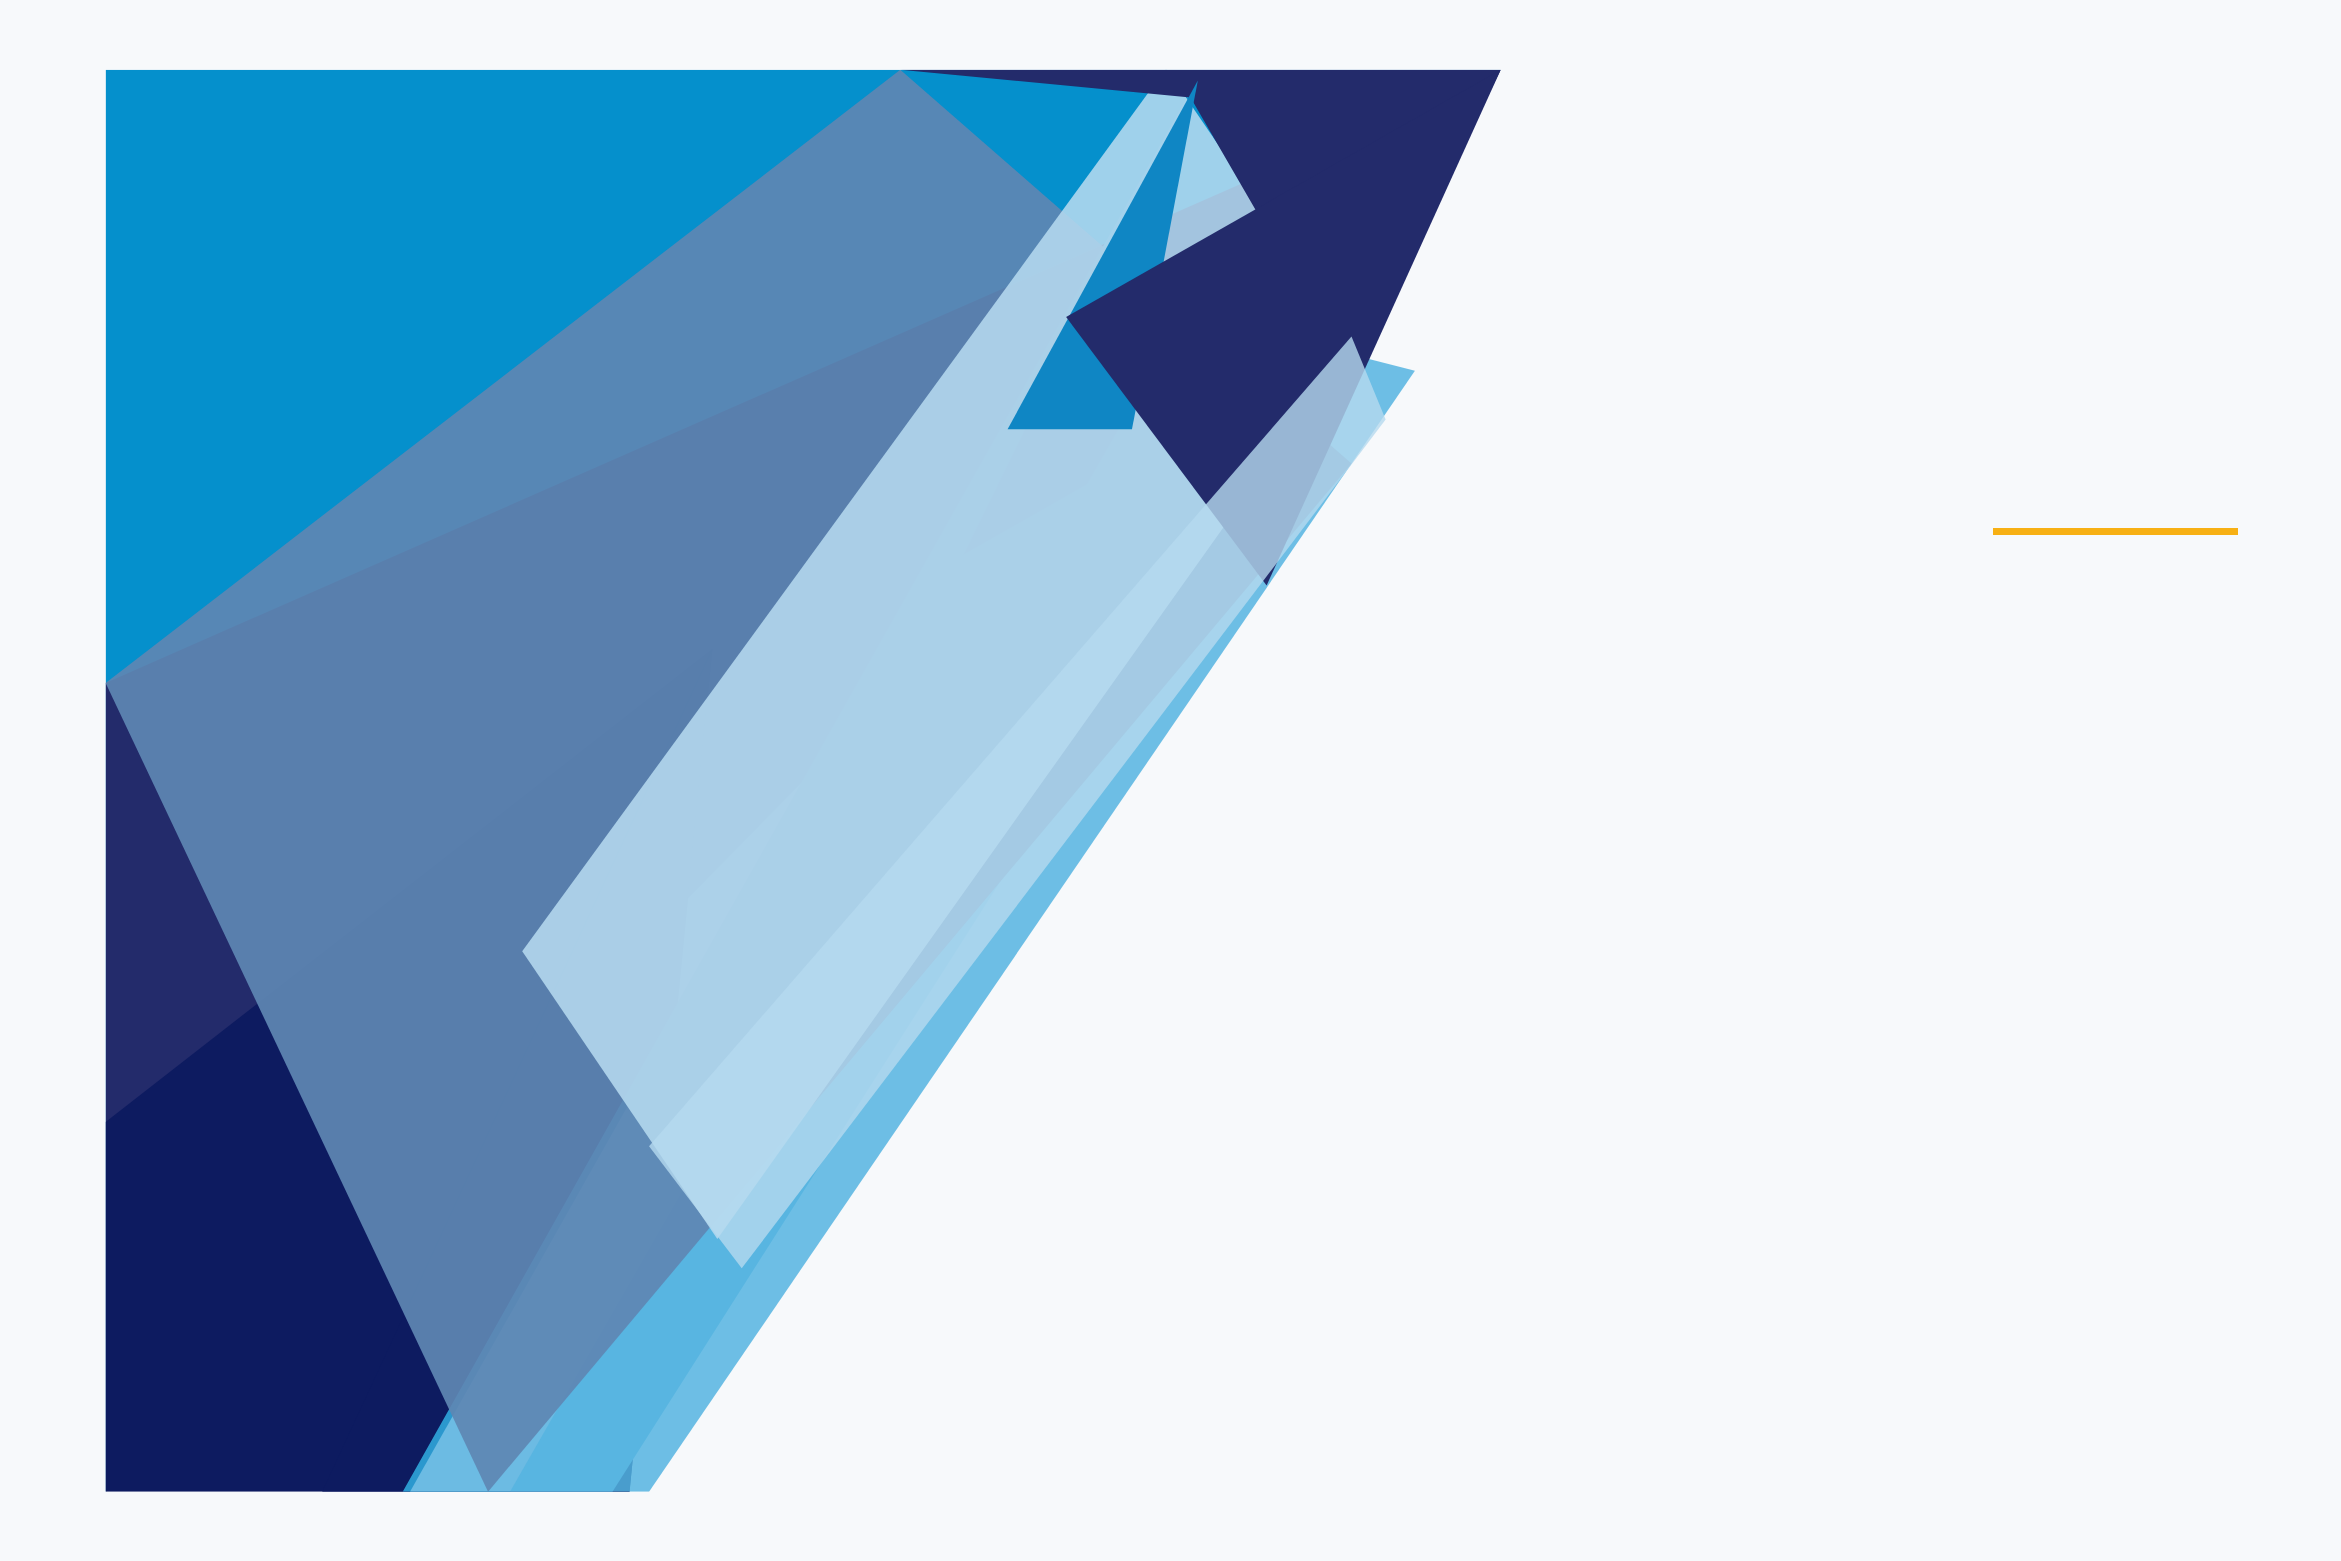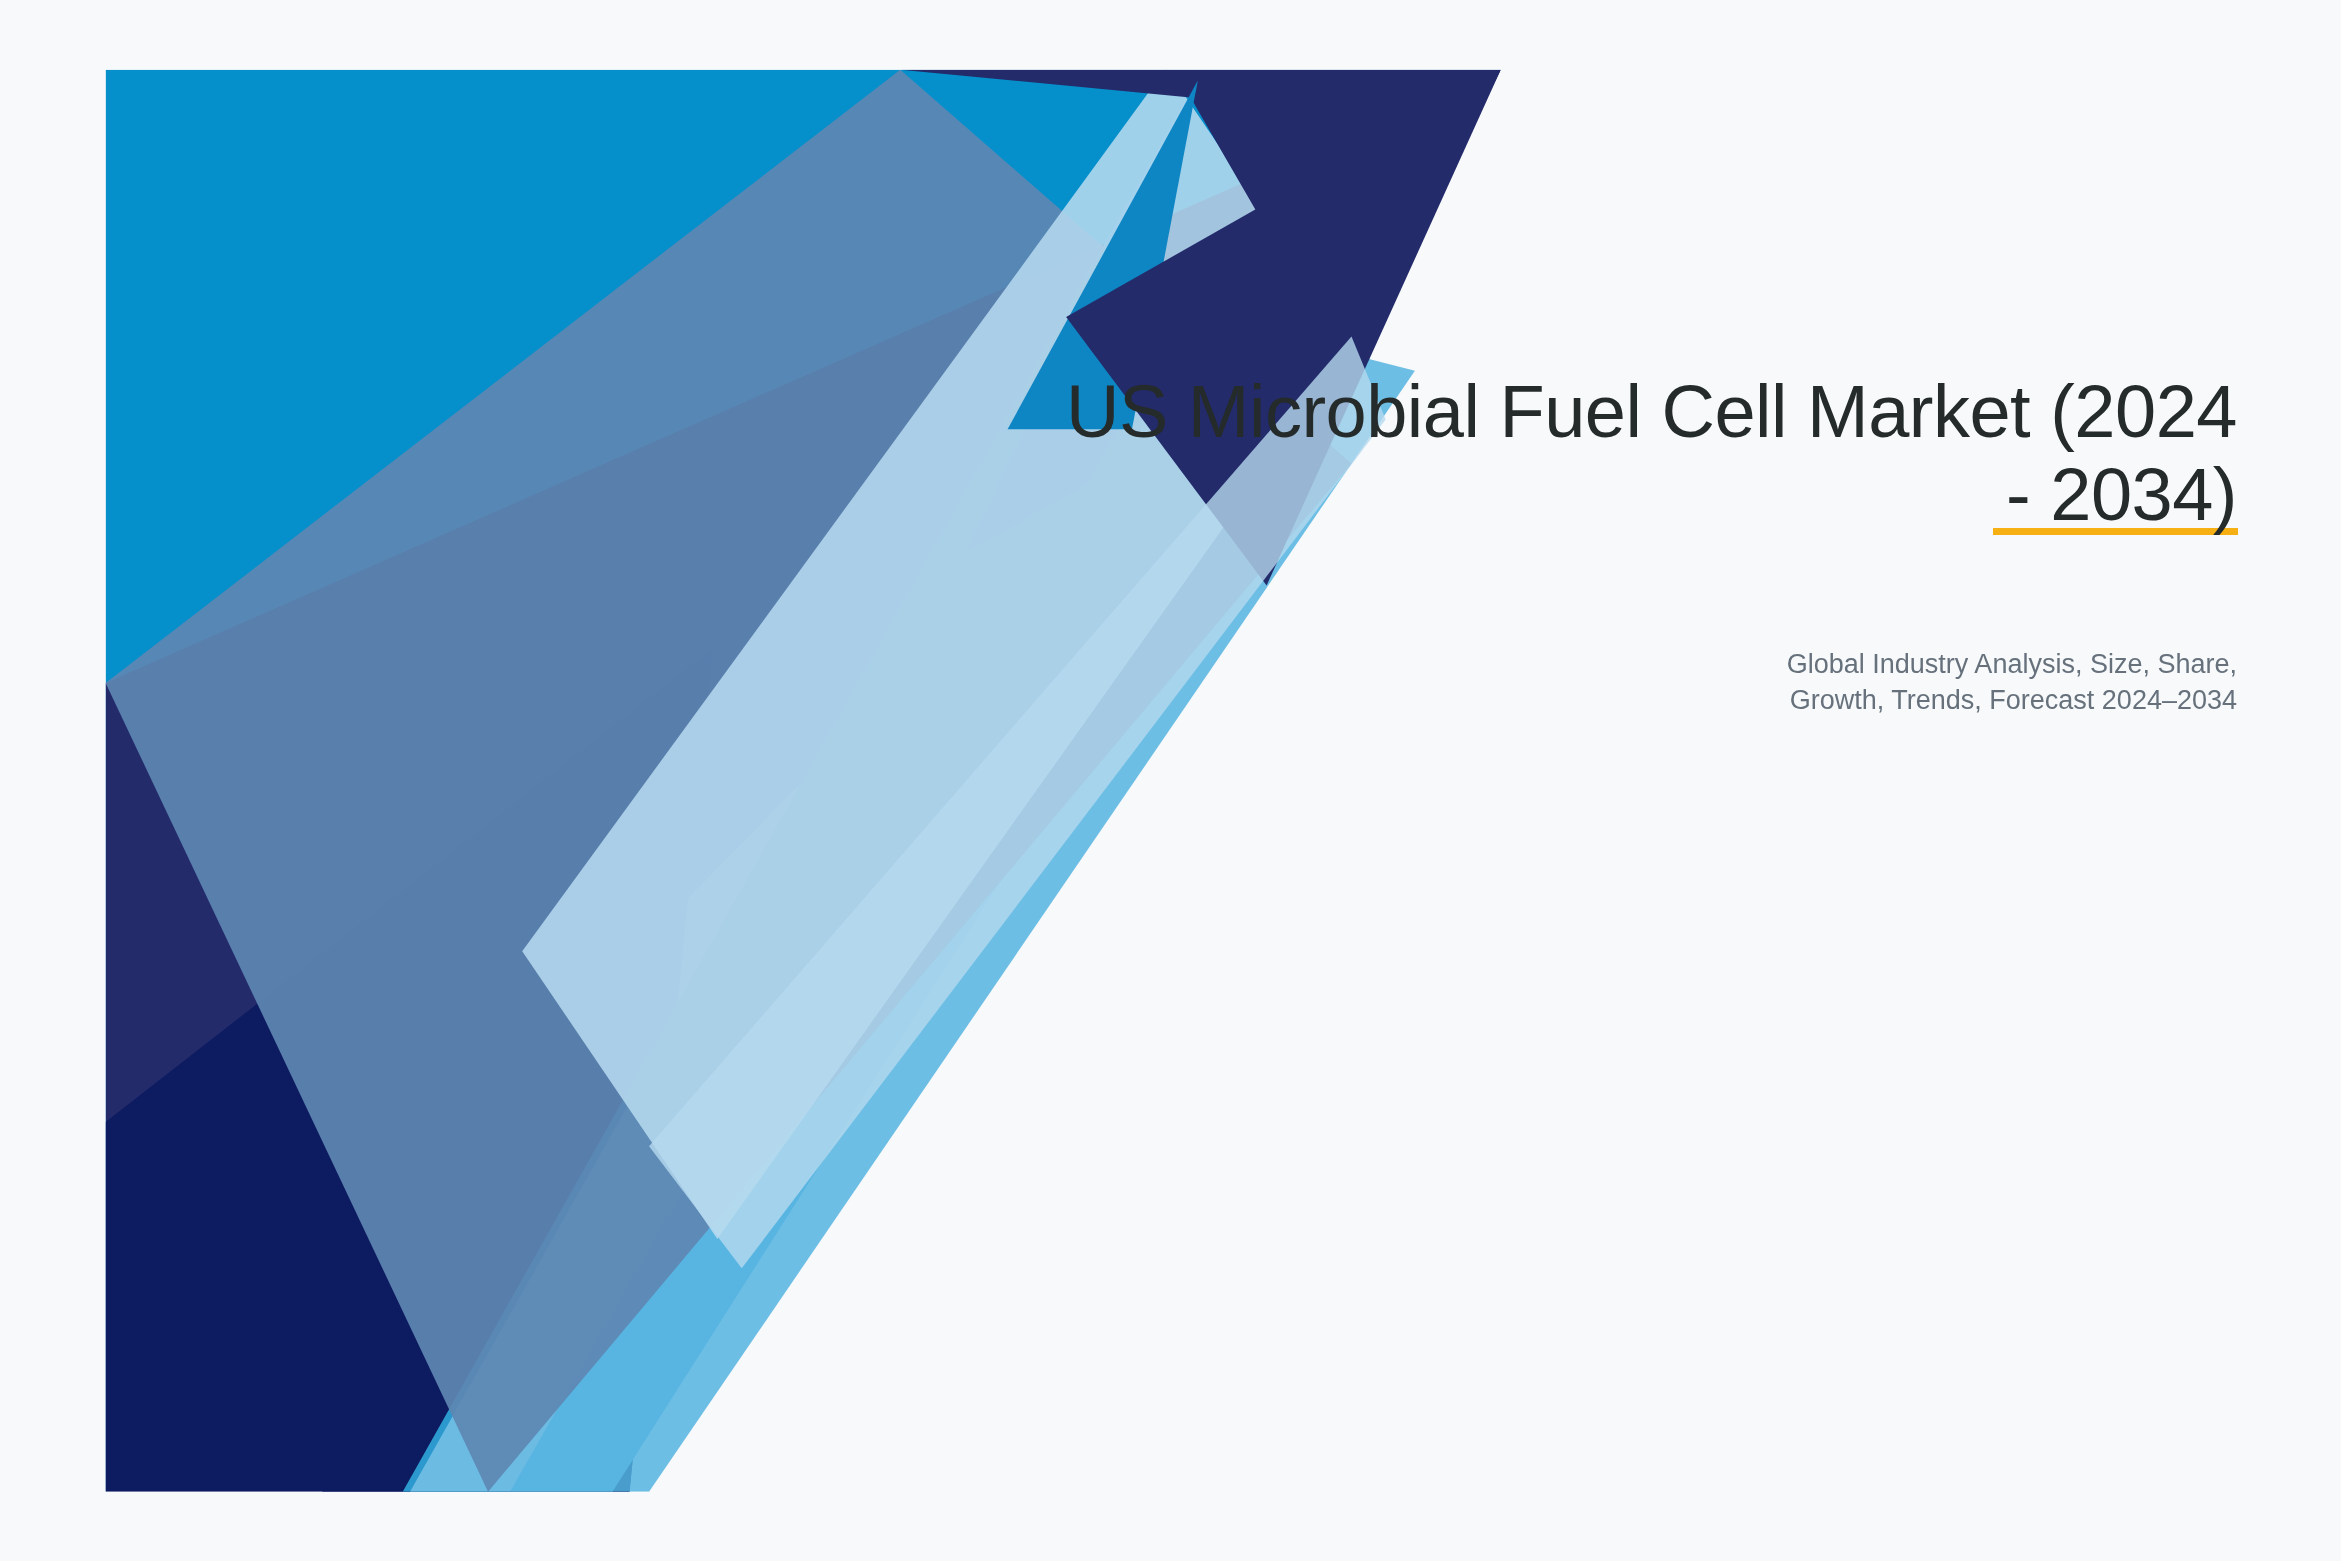--- a/index.html
+++ b/index.html
@@ -120,22 +120,16 @@
 
       <polygon points="3076,143 2596,1200 2185,650" fill="#232b6b"></polygon>
 
       <polygon points="2770,690 2840,860 1520,2600 1330,2350" fill="#b5d9ef" opacity="0.80"></polygon>
 
     </g>
   </svg>
 
   <div id="title-underline"></div>
 
-  <div id="text-block">
-    <h1 id="report-title">US Microbial Fuel Cell Market (2024
-- 2034)</h1>
-  </div>
 
-  <p id="report-subtitle">Global Industry Analysis, Size, Share,
-Growth, Trends, Forecast 2024–2034</p>
 
 </div>
 
 
 </body></html>

